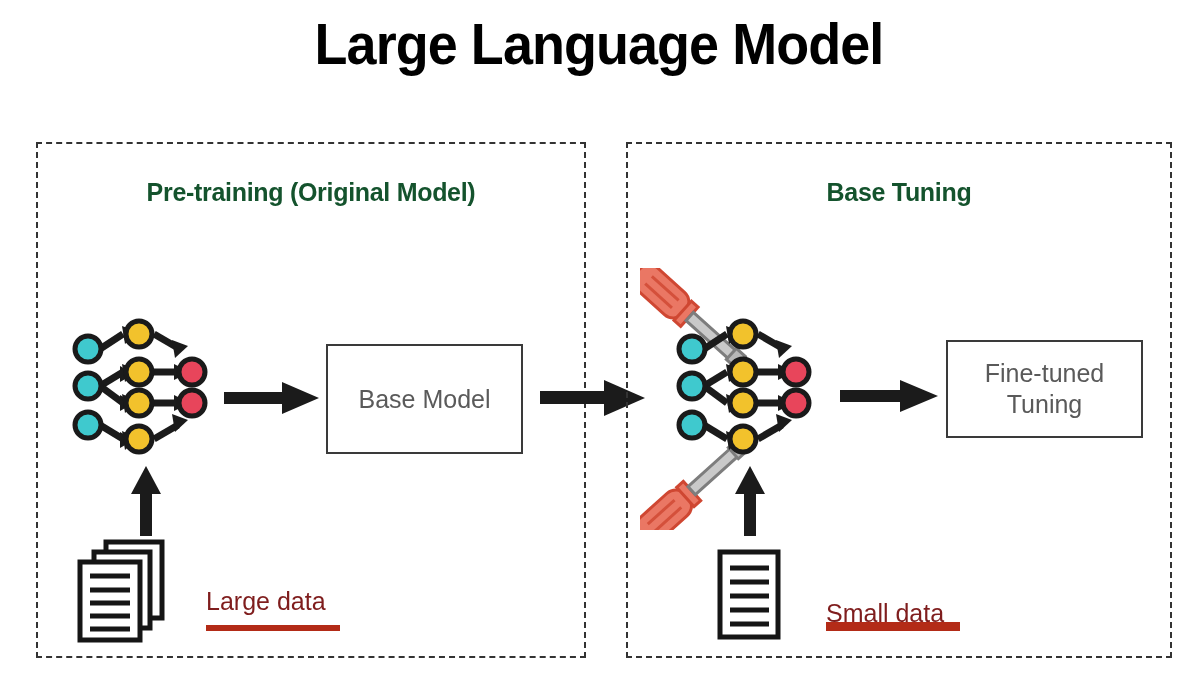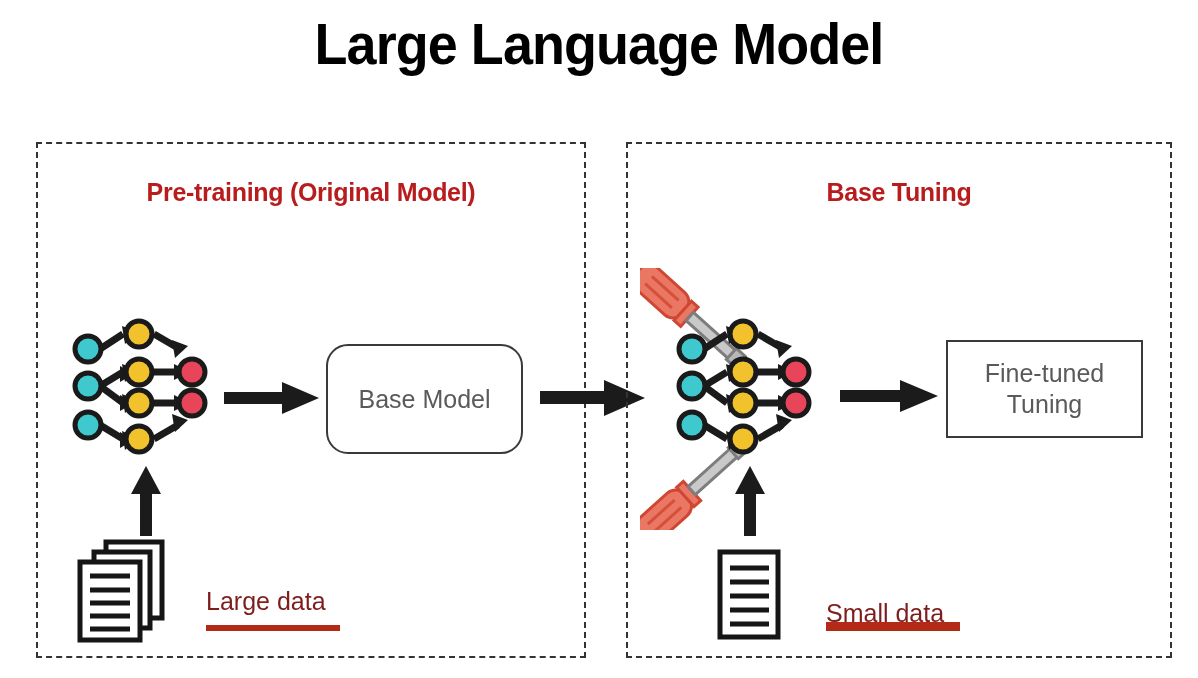--- a/index.html
+++ b/index.html
@@ -40,21 +40,21 @@
   #panel-pretraining { left: 36px;  top: 142px; width: 550px; height: 516px; }
   #panel-finetuning  { left: 626px; top: 142px; width: 546px; height: 516px; }
 
   .panel-title {
     position: absolute;
     top: 34px;
     width: 100%;
     text-align: center;
     font-size: 25px;
     font-weight: bold;
-    color: #b91c1c;
+    color: #14532d;
     letter-spacing: -0.3px;
   }
 
   
   .nn { position: absolute; }
   #nn-left  { left: 72px;  top: 322px; width: 145px; height: 135px; }
   #nn-right { left: 676px; top: 322px; width: 145px; height: 135px; }
 
   .nn svg { display: block; overflow: visible; }
 
@@ -66,21 +66,21 @@
     background: #ffffff;
     display: flex;
     align-items: center;
     justify-content: center;
     text-align: center;
     color: #5a5a5a;
     font-size: 25px;
     line-height: 31px;
     letter-spacing: 0px;
   }
-  #box-base-model      { left: 326px; top: 344px; width: 197px; height: 110px; border-radius: 22px; }
+  #box-base-model      { left: 326px; top: 344px; width: 197px; height: 110px; }
   #box-finetuned-model { left: 946px; top: 340px; width: 197px; height: 98px; }
 
   
   .arrow-right {
     position: absolute;
     height: 40px;
   }
   #arrow-nn-to-base   { left: 224px; top: 378px; width: 95px; }
   #arrow-base-to-ft   { left: 540px; top: 378px; width: 105px; }
   #arrow-nn-to-ftbox  { left: 840px; top: 376px; width: 98px; }

